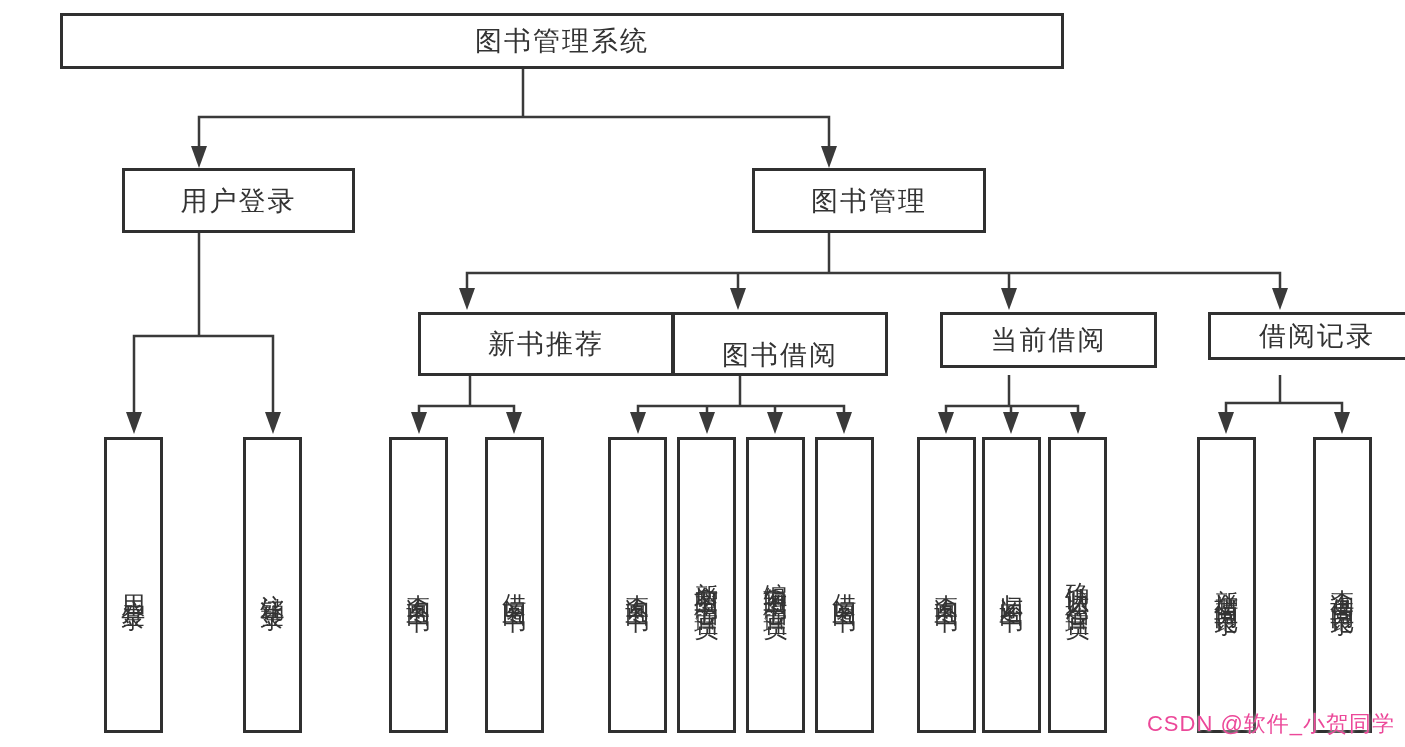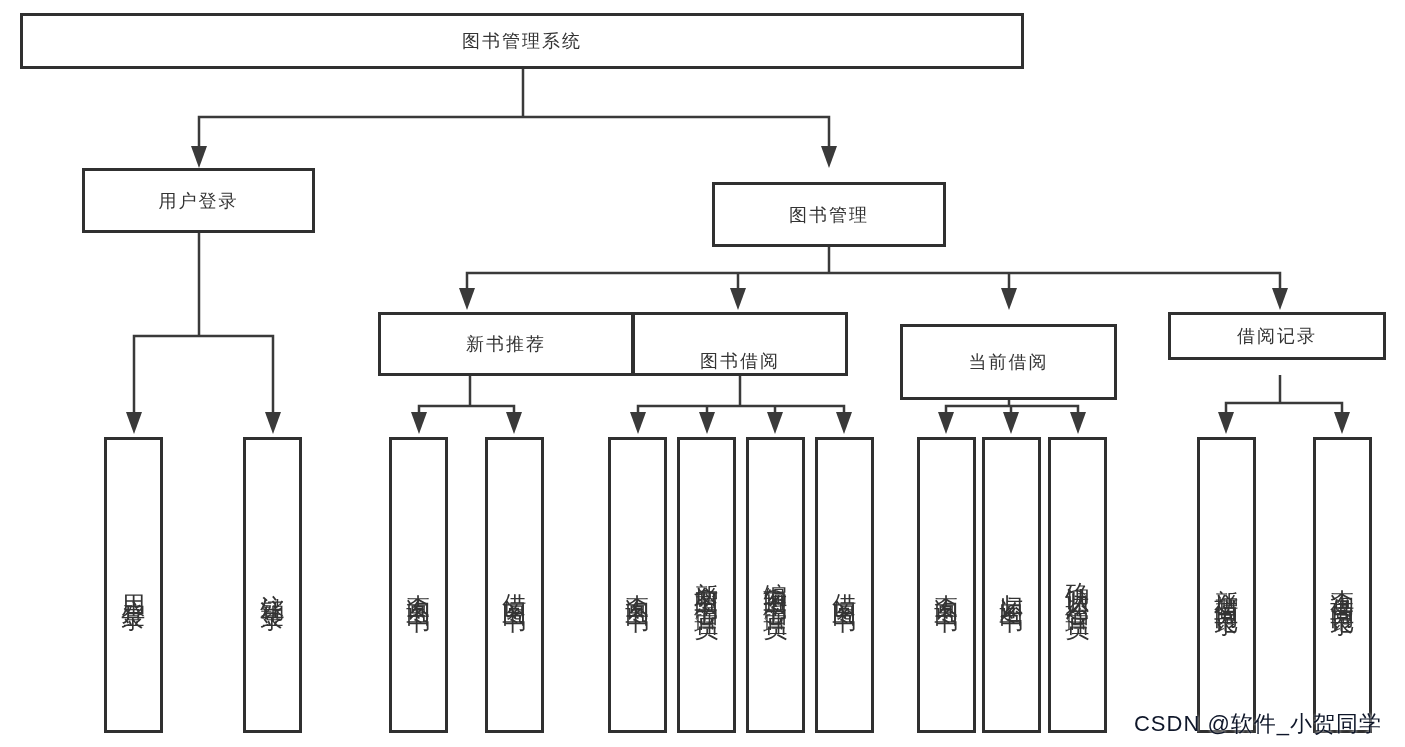--- a/index.html
+++ b/index.html
@@ -27,60 +27,61 @@
     position: absolute;
     box-sizing: border-box;
     border: 3px solid #303030;
     background: #ffffff;
     display: flex;
     align-items: center;
     justify-content: center;
     color: #333333;
   }
   .h-box {
-    font-size: 18px;
+    font-size: 27px;
     letter-spacing: 2px;
     white-space: nowrap;
+    margin-left: 40px;
   }
   .v-box {
     writing-mode: vertical-rl;
     text-orientation: mixed;
     font-size: 24px;
     letter-spacing: 5px;
     line-height: 1.15;
     top: 437px;
     width: 59px;
     height: 296px;
   }
   .root-box   { left: 20px;  top: 13px;  width: 1004px; height: 56px; }
   .l2-box-0   { left: 82px;  top: 168px; width: 233px;  height: 65px; }
-  .l2-box-1   { left: 712px; top: 182px; width: 234px;  height: 65px; }
+  .l2-box-1   { left: 712px; top: 168px; width: 234px;  height: 65px; }
   .l3-box-0   { left: 378px;  top: 312px; width: 256px; height: 64px; }
   .l3-box-1   { left: 632px;  top: 312px; width: 216px; height: 64px; align-items: flex-end; }
-  .l3-box-2   { left: 900px;  top: 324px; width: 217px; height: 76px; font-family: Liberation Serif, serif; }
+  .l3-box-2   { left: 900px;  top: 312px; width: 217px; height: 56px; font-family: Liberation Serif, serif; }
   .l3-box-3   { left: 1168px; top: 312px; width: 218px; height: 48px; }
   .leaf-0  { left: 104px;  }
   .leaf-1  { left: 243px;  }
   .leaf-2  { left: 389px;  }
   .leaf-3  { left: 485px;  }
   .leaf-4  { left: 608px;  }
   .leaf-5  { left: 677px;  }
   .leaf-6  { left: 746px;  }
   .leaf-7  { left: 815px;  }
   .leaf-8  { left: 917px;  }
   .leaf-9  { left: 982px;  }
   .leaf-10 { left: 1048px; }
   .leaf-11 { left: 1197px; }
   .leaf-12 { left: 1313px; }
   .watermark {
     position: absolute;
-    right: 23px;
+    right: 10px;
     bottom: 8px;
     font-size: 22px;
-    color: #0f172a;
+    color: #ec4899;
     letter-spacing: 1px;
     text-shadow: 0 0 3px #ffffff;
     white-space: nowrap;
   }
 </style>
 </head>
 <body>
 
 <div class="stage">
 

